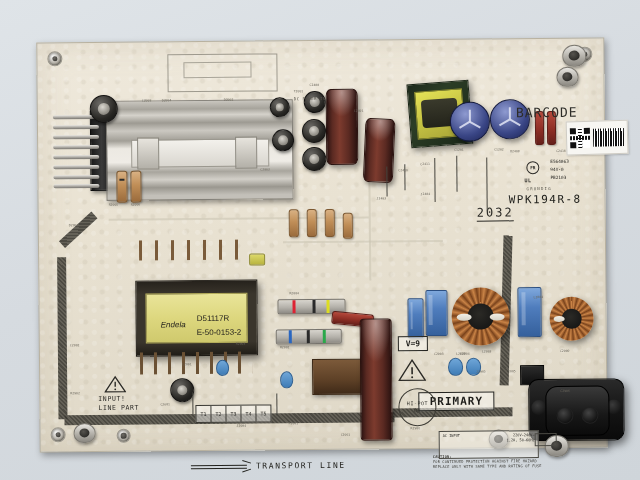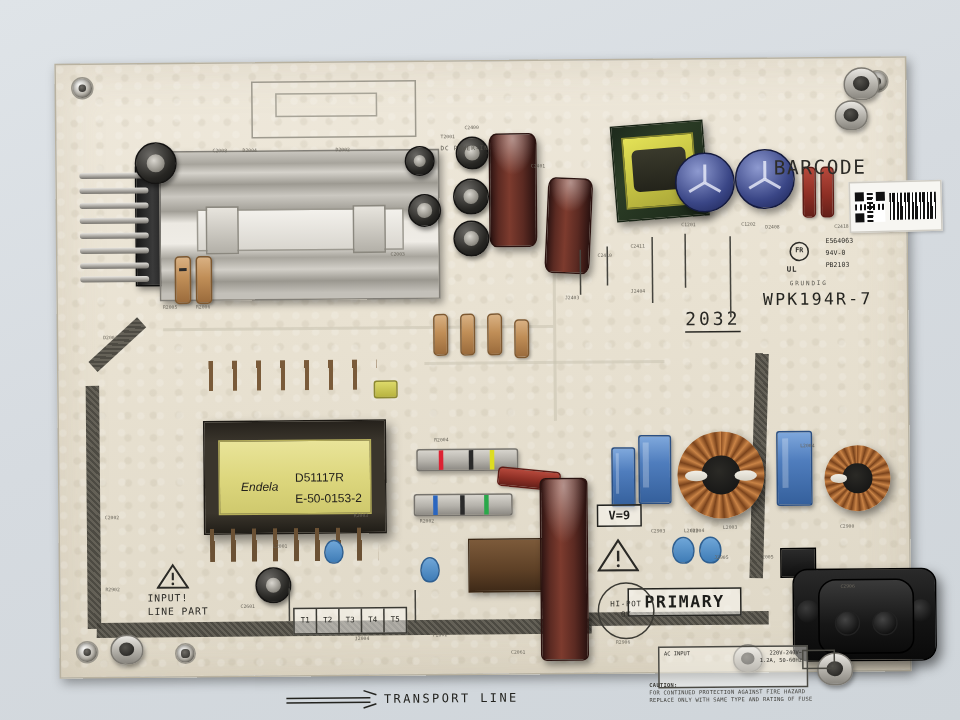--- a/index.html
+++ b/index.html
@@ -335,24 +335,24 @@
     </div>
     <div class="lbl" style="left:478px;top:66px;font-size:13px;letter-spacing:1px;color:#2d2c28;">BARCODE</div>
 
     <div class="circmark" style="left:488px;top:122px;">FR</div>
     <div class="lbl" style="left:486px;top:138px;font-size:5px;font-weight:bold;color:#2c2b27;">UL</div>
     <div class="agency" style="left:512px;top:120px;">E564063</div>
     <div class="agency" style="left:512px;top:128px;">94V-0</div>
     <div class="agency" style="left:512px;top:136px;">PB2103</div>
 
     <div class="lbl" style="left:488px;top:147px;font-size:4px;letter-spacing:1.2px;color:#56544c;">GRUNDIG</div>
-    <div class="lbl" style="left:470px;top:154px;font-size:11px;letter-spacing:1.5px;color:#23231f;">WPK194R-7</div>
-
-
-    <div class="lbl" style="left:418px;top:166px;font-size:12px;letter-spacing:2px;color:#2a2925;
+    <div class="lbl" style="left:470px;top:154px;font-size:11px;letter-spacing:1.5px;color:#23231f;">WPK194R-8</div>
+
+
+    <div class="lbl" style="left:438px;top:166px;font-size:12px;letter-spacing:2px;color:#2a2925;
                 border-bottom:1.2px solid #2a2925;padding-bottom:1px;">2032</div>
 
     <div class="lbl tiny" style="left:256px;top:48px;">T2001</div>
     <div class="lbl tiny2" style="left:256px;top:55px;">DC POWER-IN</div>
 
     <div style="position:absolute;left:130px;top:12px;width:108px;height:36px;border:1px solid #9e9a8e;"></div>
     <div style="position:absolute;left:146px;top:20px;width:66px;height:14px;border:1px solid #a8a498;"></div>
 
     <div id="endela">
       <div class="tape">

